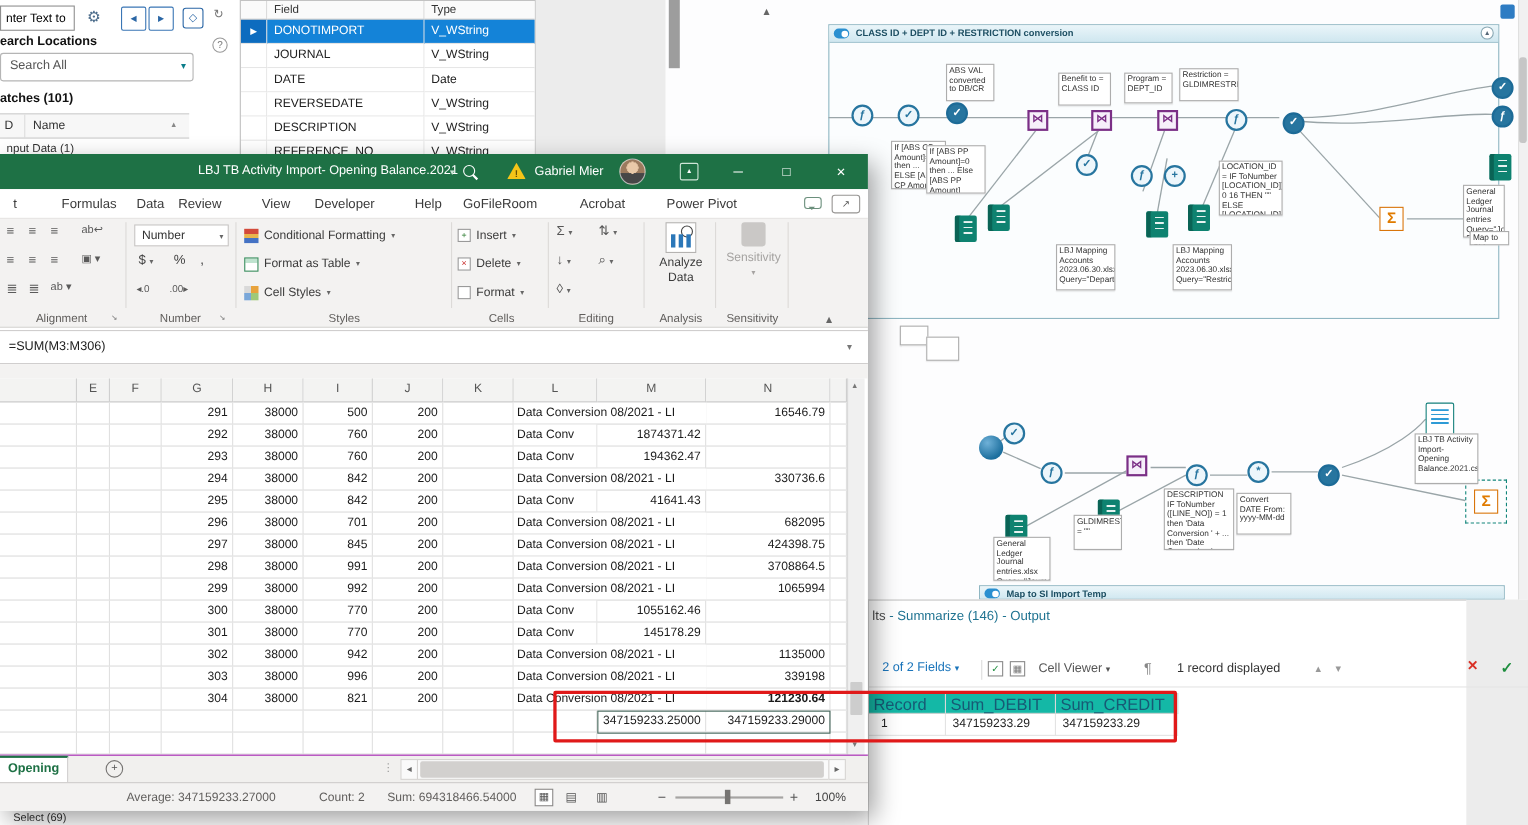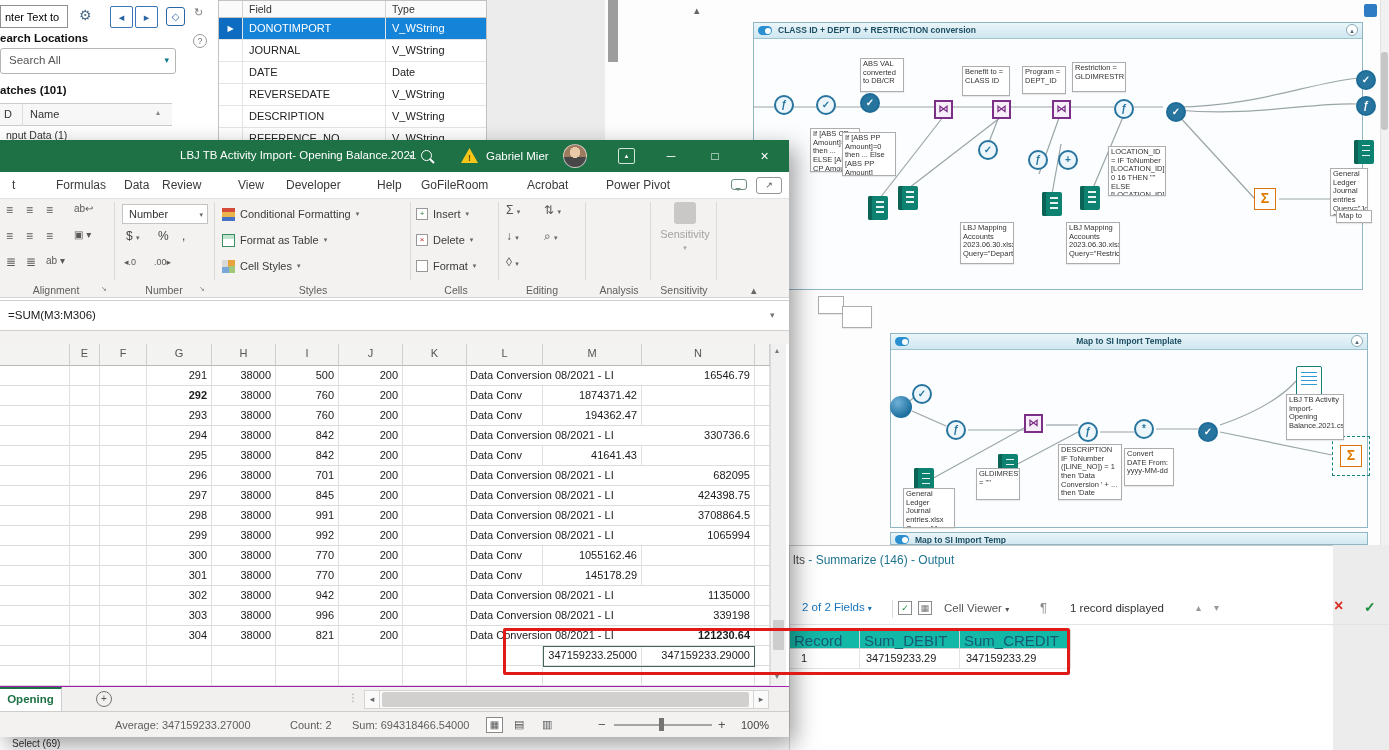--- a/index.html
+++ b/index.html
@@ -73,27 +73,20 @@
   <span class="a" style="left:694px;top:4px;color:#666;font-size:11px">▴</span>
 
   <div class="a cont" style="left:753px;top:22px;width:610px;height:268px">
     <div class="chead">
       <span class="pill"></span>
       <span class="ctitle">CLASS ID + DEPT ID + RESTRICTION conversion</span>
       <span class="ccol">▴</span>
     </div>
   </div>
 
-  <div class="a cont" style="left:890px;top:333px;width:478px;height:195px">
-    <div class="chead">
-      <span class="pill"></span>
-      <span class="ctitle" style="left:0;right:0;text-align:center">Map to SI Import Template</span>
-      <span class="ccol">▴</span>
-    </div>
-  </div>
 
   <div class="a cont" style="left:890px;top:532px;width:478px;height:13px;overflow:hidden">
     <div class="chead" style="height:13px">
       <span class="pill" style="top:2px"></span>
       <span class="ctitle">Map to SI Import Temp</span>
     </div>
   </div>
 
   <svg class="a" style="left:753px;top:22px" width="610" height="268">
     <g stroke="#9aa5a8" stroke-width="1.2" fill="none">
@@ -342,20 +335,24 @@
           <span>Format</span>
           <span class="chev">▾</span>
         </div>
       <span class="vsep" style="left:498px"></span>
       <span class="ric" style="left:506px;top:4px;color:#555">Σ <span class="chev">▾</span></span>
       <span class="ric" style="left:544px;top:4px;color:#555">⇅ <span class="chev">▾</span></span>
       <span class="ric" style="left:506px;top:30px;color:#555">↓ <span class="chev">▾</span></span>
       <span class="ric" style="left:544px;top:30px;color:#555">⌕ <span class="chev">▾</span></span>
       <span class="ric" style="left:506px;top:56px;color:#555">◊ <span class="chev">▾</span></span>
       <span class="vsep" style="left:585px"></span>
+      <div class="a" style="left:592px;top:3px;width:54px;height:78px;display:flex;flex-direction:column;align-items:center;gap:3px">
+        <span class="ic-an"></span>
+        <span style="font-size:11px;color:#3b3b3b;text-align:center;width:52px;line-height:1.15">Analyze Data</span>
+      </div>
       <span class="vsep" style="left:650px"></span>
       <div class="a" style="left:656px;top:3px;width:58px;height:78px;display:flex;flex-direction:column;align-items:center;gap:4px">
         <span class="ic-sen"></span>
         <span style="font-size:11px;color:#a5a3a1;text-align:center">Sensitivity</span>
         <span class="chev" style="color:#a5a3a1">▾</span>
       </div>
       <span class="vsep" style="left:716px"></span>
       <span class="glabel" style="left:0;width:112px">Alignment</span>
       <span class="glabel" style="left:118px;width:92px">Number</span>
       <span class="glabel" style="left:218px;width:190px">Styles</span>
@@ -398,21 +395,21 @@
         <div class="cell num" style="left: 339px; top: 0px; width: 64px;">200</div>
         <div class="cell" style="left: 403px; top: 0px; width: 64px;"></div>
         <div class="cell" style="left: 467px; top: 0px; width: 76px;"></div>
         <div class="cell" style="left: 543px; top: 0px; width: 99px;"></div>
         <div class="cell num" style="left: 642px; top: 0px; width: 113px;">16546.79</div>
         <div class="cell" style="left: 755px; top: 0px; width: 15px;"></div>
         <div class="cell desc" style="left: 467px; top: 0px; width: 175px;">Data Conversion 08/2021 - LI</div>
         <div class="cell" style="left: 0px; top: 20px; width: 70px;"></div>
         <div class="cell" style="left: 70px; top: 20px; width: 30px;"></div>
         <div class="cell" style="left: 100px; top: 20px; width: 47px;"></div>
-        <div class="cell num" style="left: 147px; top: 20px; width: 65px; font-weight: bold;">292</div>
+        <div class="cell num" style="left: 147px; top: 20px; width: 65px;">292</div>
         <div class="cell num" style="left: 212px; top: 20px; width: 64px;">38000</div>
         <div class="cell num" style="left: 276px; top: 20px; width: 63px;">760</div>
         <div class="cell num" style="left: 339px; top: 20px; width: 64px;">200</div>
         <div class="cell" style="left: 403px; top: 20px; width: 64px;"></div>
         <div class="cell" style="left: 467px; top: 20px; width: 76px;"></div>
         <div class="cell num" style="left: 543px; top: 20px; width: 99px;">1874371.42</div>
         <div class="cell" style="left: 642px; top: 20px; width: 113px;"></div>
         <div class="cell" style="left: 755px; top: 20px; width: 15px;"></div>
         <div class="cell desc" style="left: 467px; top: 20px; width: 75px;">Data Conv</div>
         <div class="cell" style="left: 0px; top: 40px; width: 70px;"></div>

